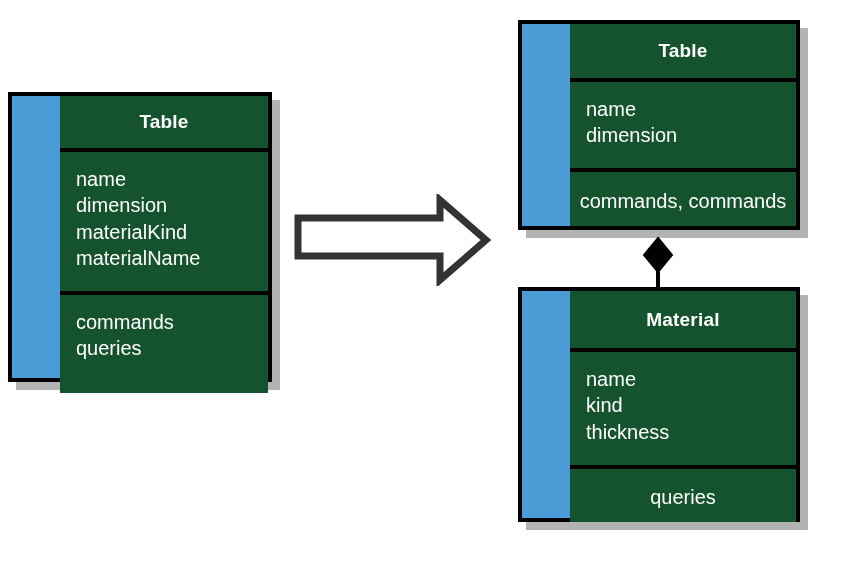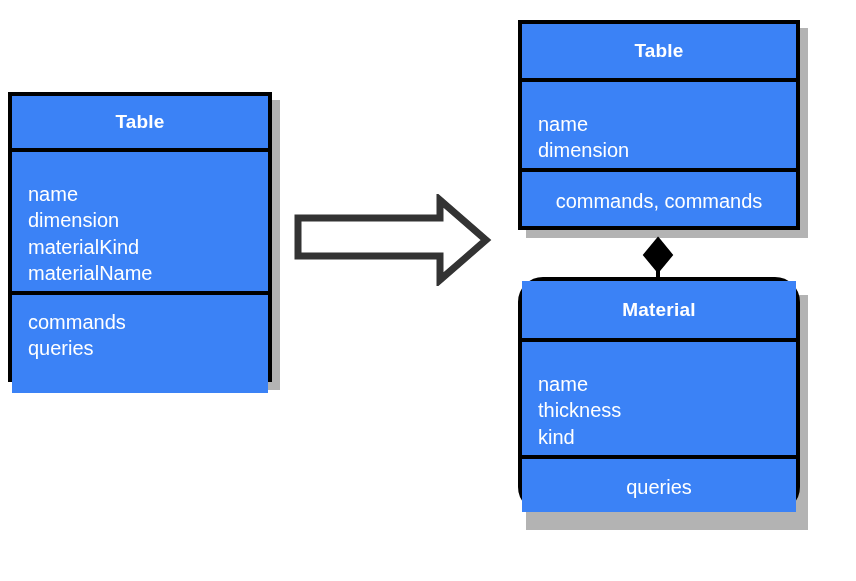--- a/index.html
+++ b/index.html
@@ -19,39 +19,40 @@
   
   .uml-class {
     position: absolute;
     box-sizing: border-box;
     border: 4px solid #000000;
     background: #4a9bd6;
   }
   .uml-compartment {
     position: relative;
     box-sizing: border-box;
-    background: #3b82f6;
+    background: #14532d;
     color: #ffffff;
     overflow: hidden;
+    margin-left: 48px;
   }
   .uml-compartment + .uml-compartment {
     border-top: 4px solid #000000;
   }
   .uml-title {
     font-weight: bold;
     font-size: 19px;
     text-align: center;
     display: flex;
     align-items: center;
     justify-content: center;
     letter-spacing: .2px;
   }
   .uml-attrs {
     font-size: 20px;
-    padding: 29px 0 10px 16px;
+    padding: 14px 0 10px 16px;
     line-height: 1.32;
     font-weight: 400;
   }
   .uml-ops {
     font-size: 20px;
     padding: 14px 0 10px 16px;
     line-height: 1.32;
     font-weight: 400;
   }
   .uml-ops.centered,
@@ -132,28 +133,28 @@
 
   <div class="composition" style="left:634px; top:228px; width:48px; height:62px;">
     <svg width="48" height="62" viewBox="0 0 48 62" xmlns="http://www.w3.org/2000/svg">
       <line x1="24" y1="40" x2="24" y2="62" stroke="#000000" stroke-width="4"></line>
       <polygon points="24,10 38,27 24,44 10,27" fill="#000000" stroke="#000000" stroke-width="2"></polygon>
     </svg>
   </div>
 
   <div class="drop-shadow" style="left:526px; top:295px; width:282px; height:235px;"></div>
 
-  <div class="uml-class" style="left:518px; top:277px; width:282px; height:235px;border-radius:25px;">
+  <div class="uml-class" style="left:518px; top:287px; width:282px; height:235px;">
 
     <div class="uml-compartment uml-title" style="height:57px;">Material</div>
 
     <div class="uml-compartment uml-attrs" style="height:117px;">
       <span class="uml-line">name</span>
+      <span class="uml-line">kind</span>
       <span class="uml-line">thickness</span>
-      <span class="uml-line">kind</span>
     </div>
 
     <div class="uml-compartment uml-ops centered" style="height:57px;">
       <span class="uml-line">queries</span>
     </div>
   </div>
 
 </div>
 
 </body></html>

